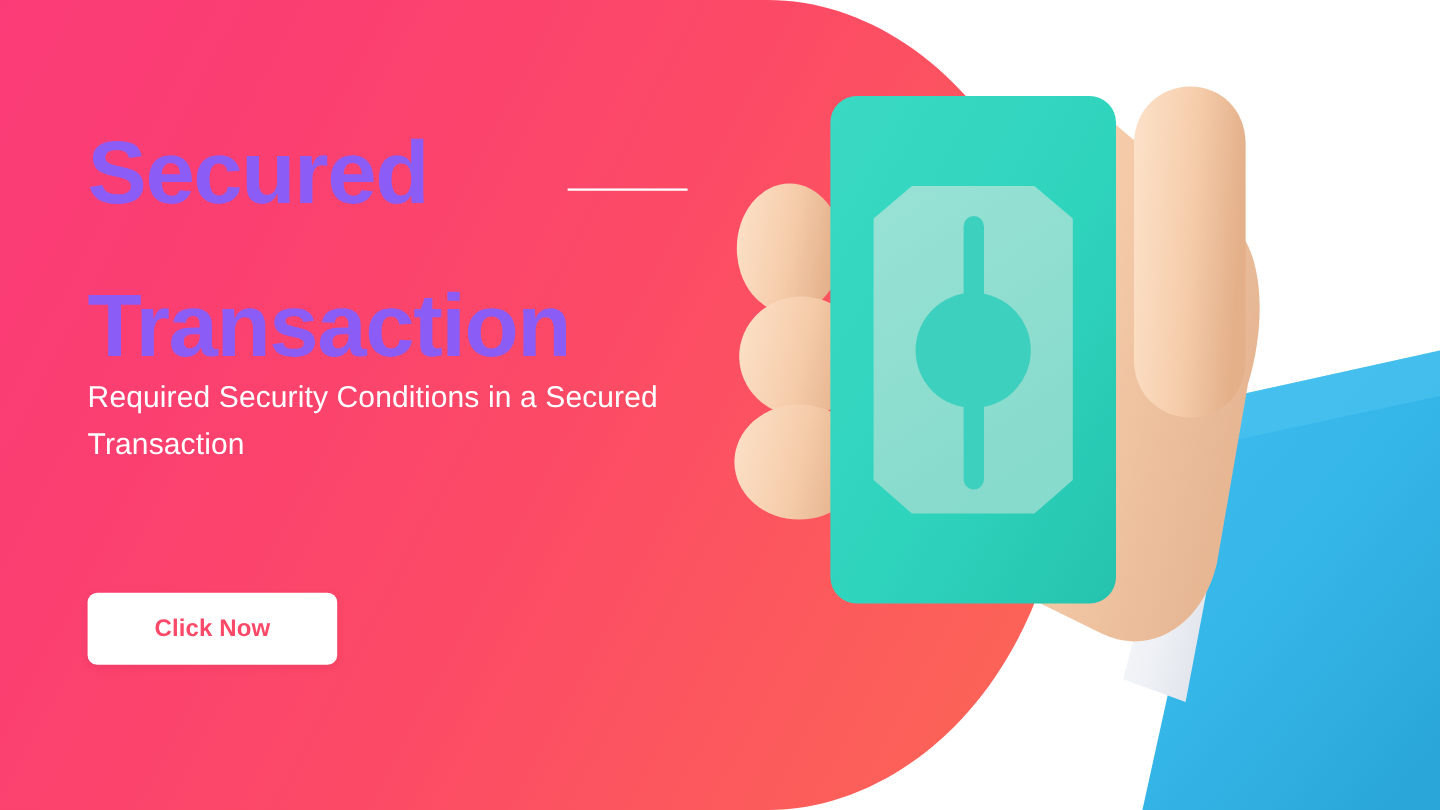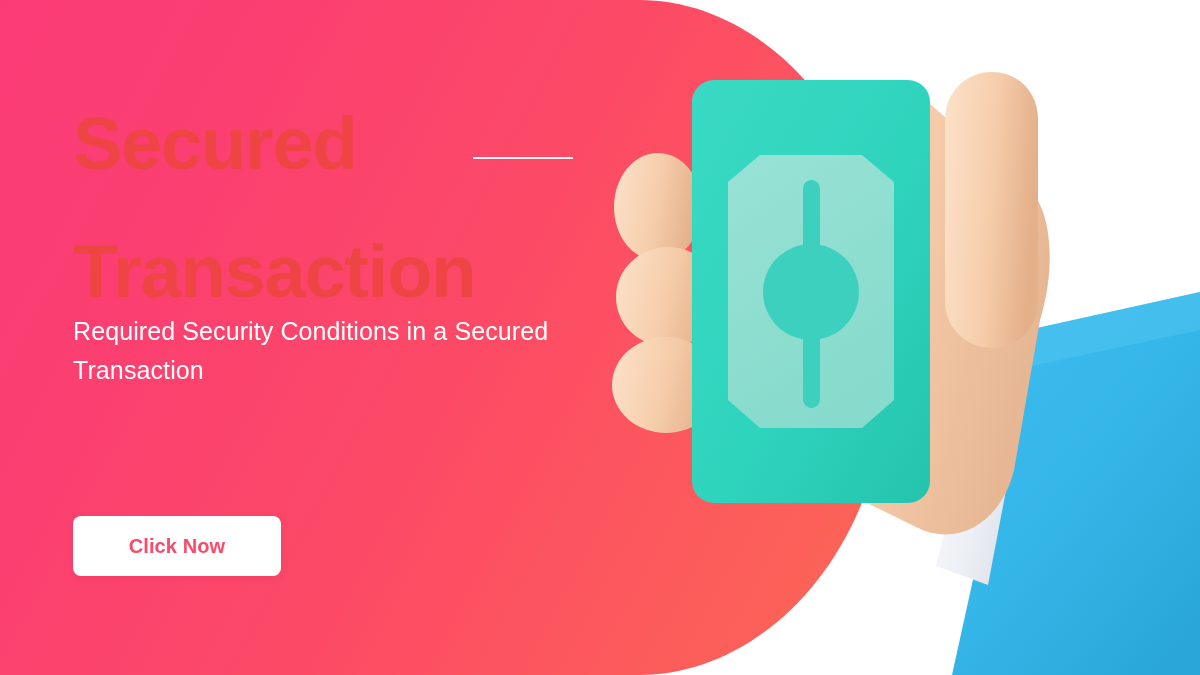--- a/index.html
+++ b/index.html
@@ -44,21 +44,21 @@
     width: 560px;
     height: 675px;
   }
 
   .headline {
     position: absolute;
     left: 0;
     top: 100px;
     width: 560px;
     margin: 0;
-    color: #ef4444;
+    color: #8b5cf6;
     font-size: 74px;
     line-height: 88px;
     font-weight: 700;
     letter-spacing: -1.2px;
   }
   .headline-line1 { display: block; position: relative; }
   .headline-line2 { display: block; margin-top: 40px; }
 
   .headline-rule {
     position: absolute;
@@ -79,21 +79,21 @@
     color: #ffffff;
     font-size: 25px;
     line-height: 39px;
     font-weight: 300;
     letter-spacing: 0.1px;
   }
 
   .cta-row {
     position: absolute;
     left: 0;
-    top: 516px;
+    top: 494px;
     display: flex;
   }
 
   .cta-button {
     display: flex;
     align-items: center;
     justify-content: center;
     width: 208px;
     height: 60px;
     background: #ffffff;

